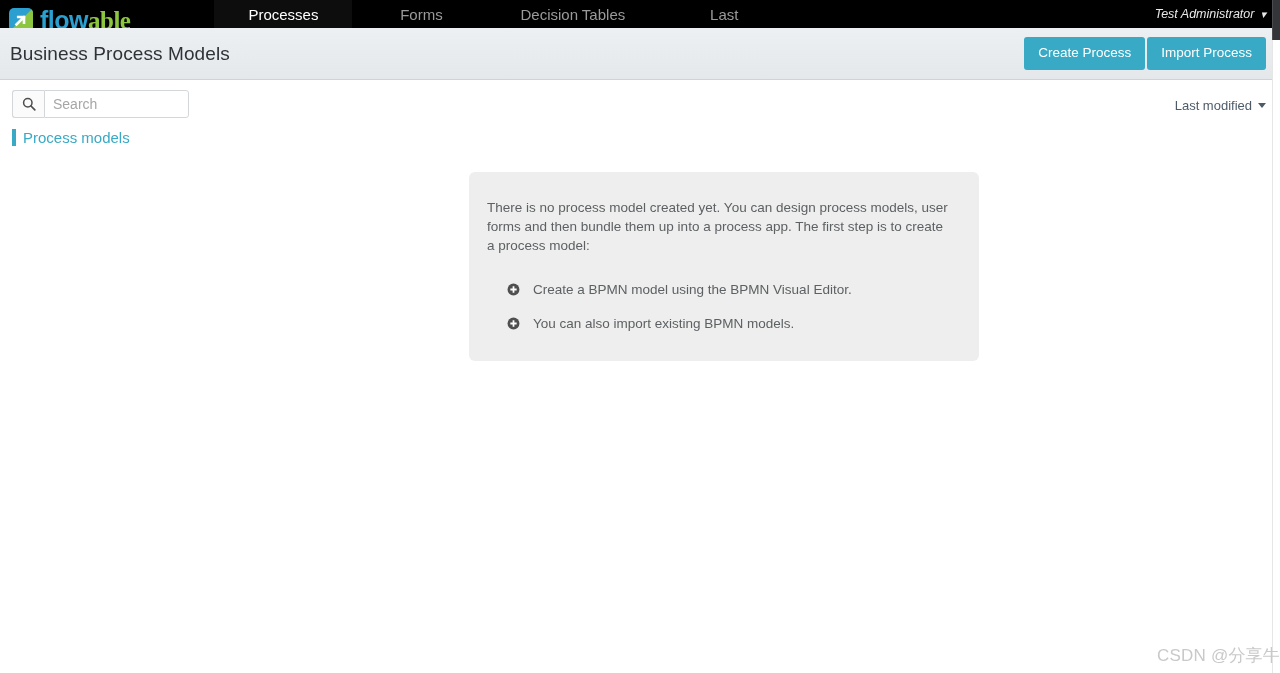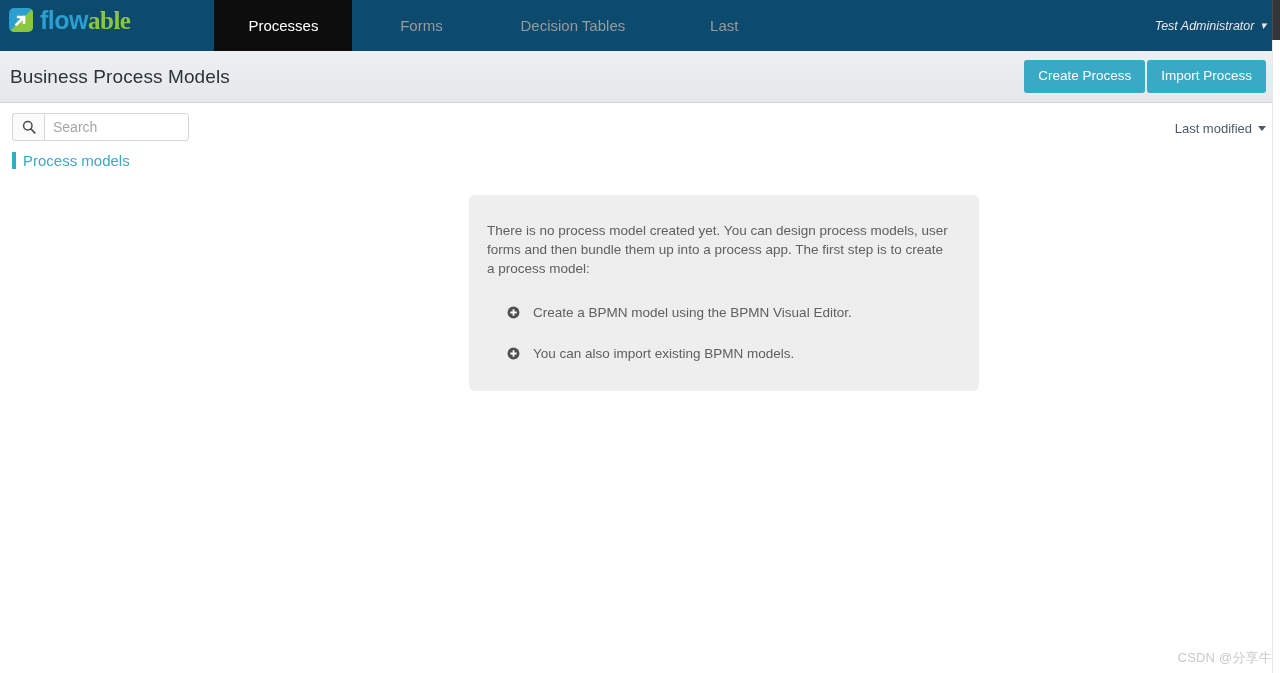--- a/index.html
+++ b/index.html
@@ -11,22 +11,22 @@
     background: #ffffff;
     font-family: "Liberation Sans", sans-serif;
     -webkit-font-smoothing: antialiased;
   }
 
   .app { position: relative; width: 1280px; height: 673px; background: #fff; }
 
   
   .navbar {
     position: relative;
-    height: 51px;
-    background: #0c4a6e;
+    height: 28px;
+    background: #000000;
     display: flex;
     align-items: stretch;
   }
   .brand {
     display: flex;
     align-items: center;
     padding: 0 14px 0 9px;
     height: 40px;
     cursor: pointer;
     user-select: none;
@@ -249,38 +249,38 @@
     margin: 0 0 0 0;
   }
   .empty-list {
     list-style: none;
     margin: 26px 0 0 0;
     padding: 0;
   }
   .empty-list li {
     display: flex;
     align-items: flex-start;
-    margin-bottom: 23px;
+    margin-bottom: 16px;
     font-size: 13.5px;
     color: #5d6163;
     line-height: 18px;
   }
   .empty-list li:last-child { margin-bottom: 0; }
   .plus-circle {
     flex: 0 0 auto;
     width: 13px; height: 13px;
     margin: 2px 13px 0 20px;
   }
 
   
   .watermark {
     position: absolute;
-    right: 8px;
+    right: 0;
     bottom: 6px;
-    font-size: 13px;
+    font-size: 17px;
     color: #c9c9c9;
     letter-spacing: 0.2px;
     user-select: none;
   }
 
   
   .win-edge {
     position: absolute;
     top: 0; right: 0;
     width: 8px; height: 673px;

